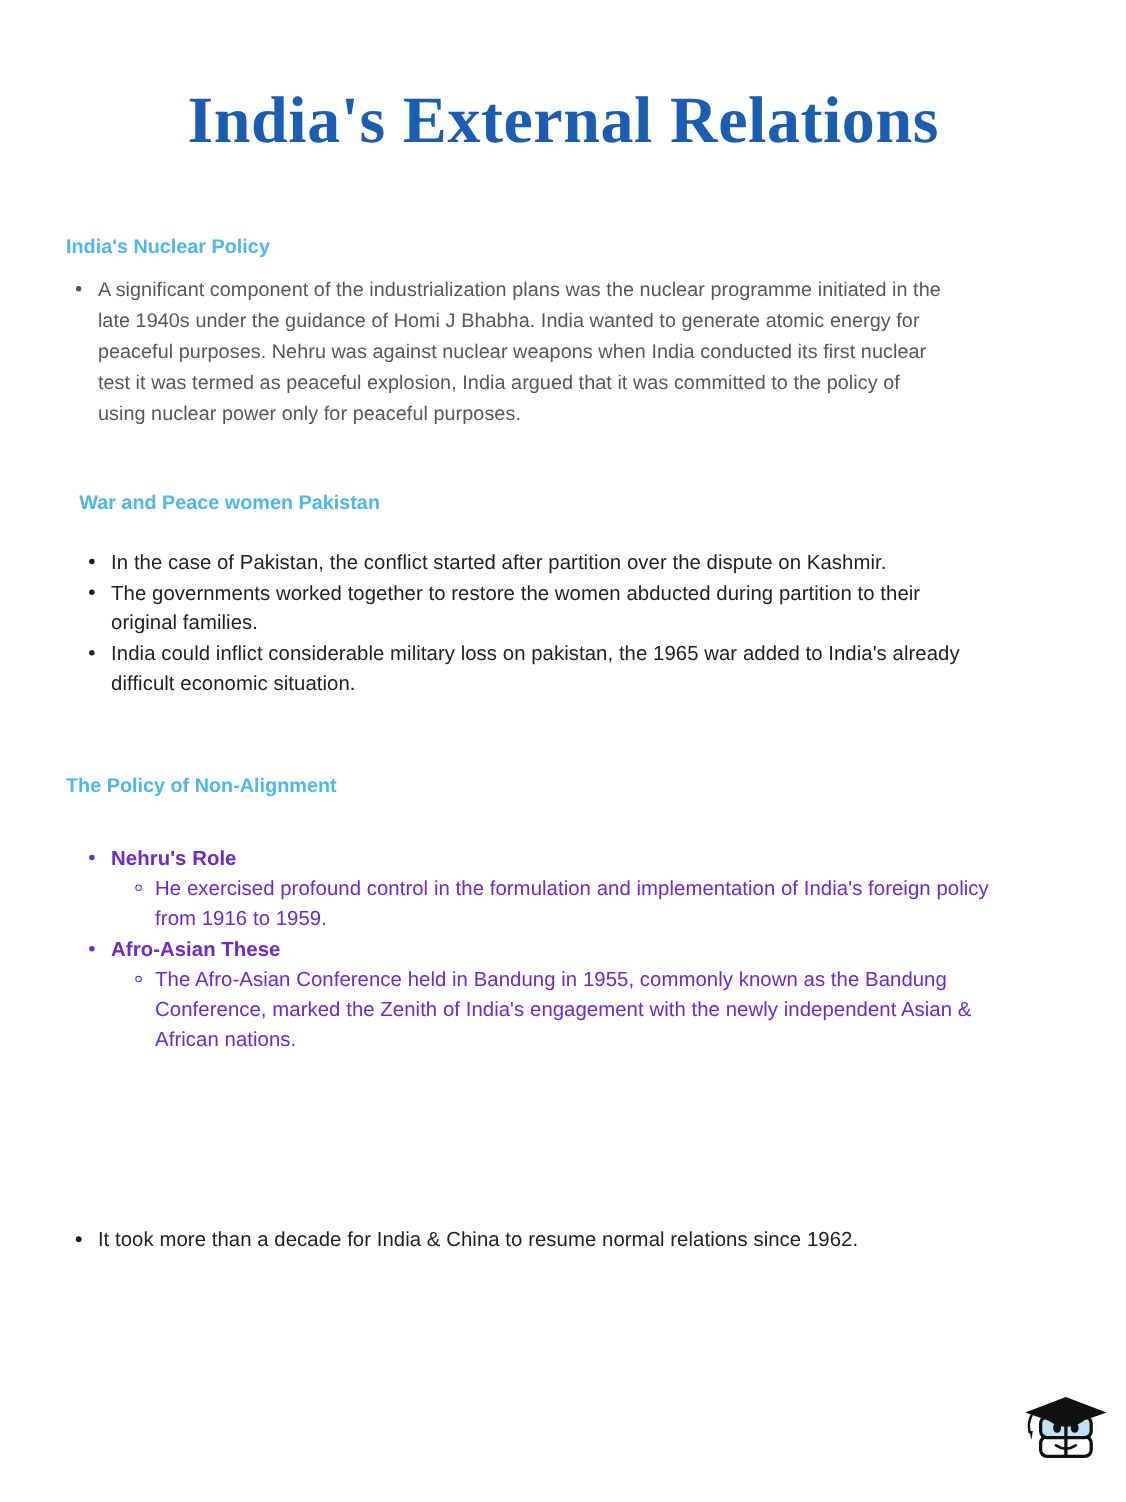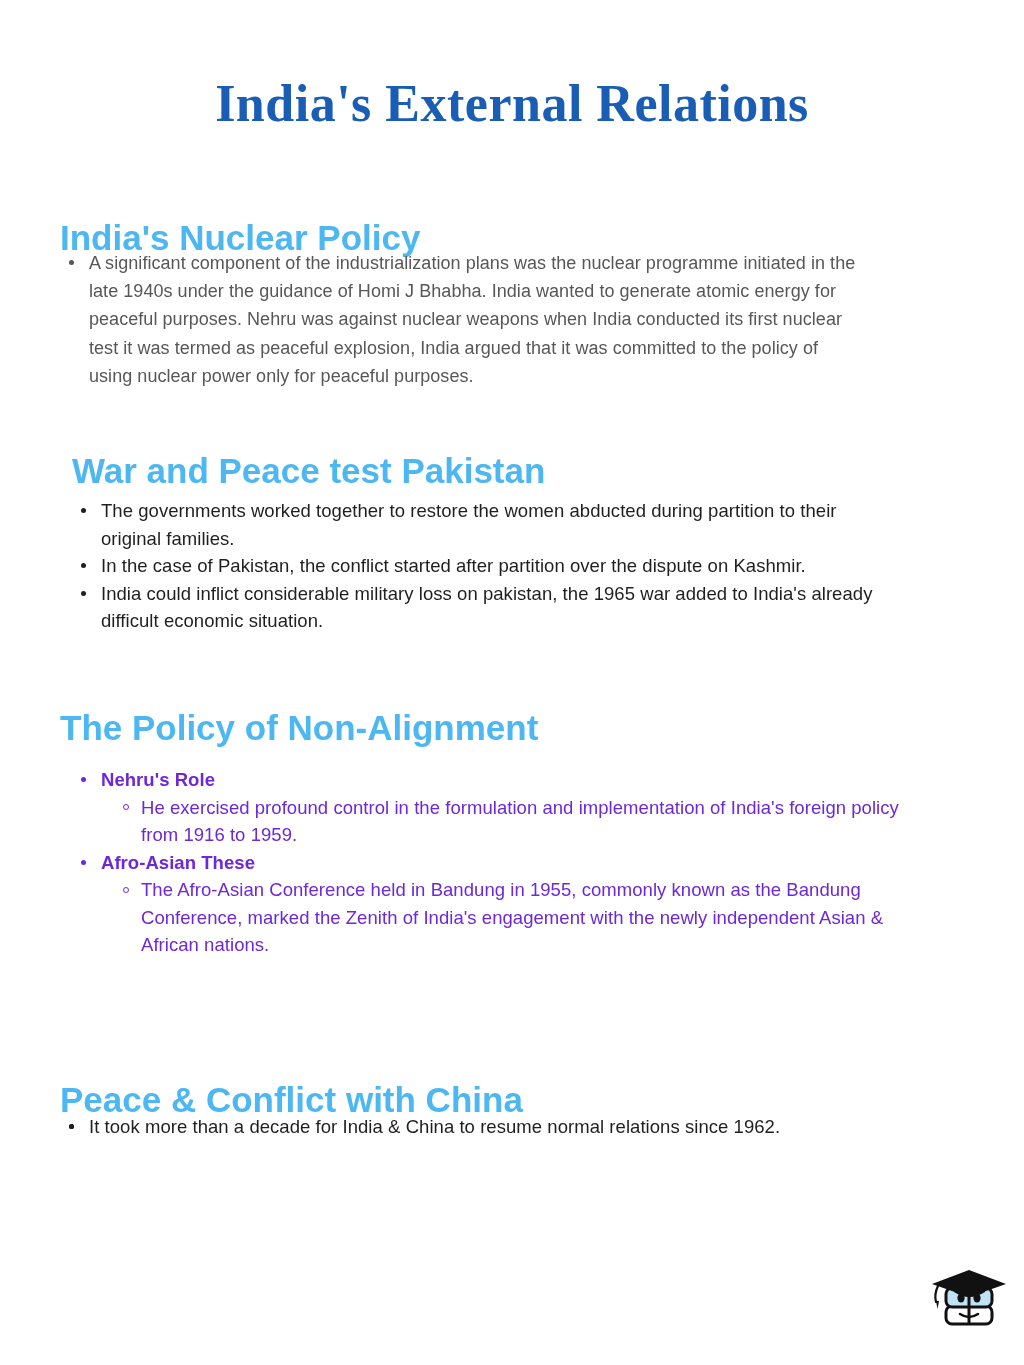--- a/index.html
+++ b/index.html
@@ -25,33 +25,33 @@
 
   
   .doc-title {
     position: absolute;
     top: 38px;
     left: 0;
     width: 1024px;
     text-align: center;
     font-family: "Liberation Serif", "DejaVu Serif", serif;
     font-weight: bold;
-    font-size: 52px;
+    font-size: 60px;
     line-height: 62px;
     letter-spacing: 0.5px;
     color: #1A5DB4;
     white-space: nowrap;
   }
 
   
   .section-heading {
     position: absolute;
     font-family: "Liberation Sans", sans-serif;
     font-weight: bold;
-    font-size: 35px;
+    font-size: 18px;
     line-height: 34px;
     color: #4CB7F0;
     white-space: nowrap;
   }
   .h-nuclear    { top: 192px;  left: 60px; }
   .h-pakistan   { top: 425px;  left: 72px; }
   .h-nonalign   { top: 682px;  left: 60px; }
   .h-china      { top: 1054px; left: 60px; }
 
   
@@ -167,30 +167,30 @@
 
   <h2 class="section-heading h-nuclear">India's Nuclear Policy</h2>
 
   <ul class="list-block block-nuclear">
     <li class="b-item">
       <span class="dot"></span>
       <span>A significant component of the industrialization plans was the nuclear programme initiated in the late 1940s under the guidance of Homi J Bhabha. India wanted to generate atomic energy for peaceful purposes. Nehru was against nuclear weapons when India conducted its first nuclear test it was termed as peaceful explosion, India argued that it was committed to the policy of using nuclear power only for peaceful purposes.</span>
     </li>
   </ul>
 
-  <h2 class="section-heading h-pakistan">War and Peace test Pakistan</h2>
+  <h2 class="section-heading h-pakistan">War and Peace women Pakistan</h2>
 
   <ul class="list-block block-pakistan">
     <li class="b-item">
       <span class="dot"></span>
+      <span>In the case of Pakistan, the conflict started after partition over the dispute on Kashmir.</span>
+    </li>
+    <li class="b-item">
+      <span class="dot"></span>
       <span>The governments worked together to restore the women abducted during partition to their original families.</span>
-    </li>
-    <li class="b-item">
-      <span class="dot"></span>
-      <span>In the case of Pakistan, the conflict started after partition over the dispute on Kashmir.</span>
     </li>
     <li class="b-item">
       <span class="dot"></span>
       <span>India could inflict considerable military loss on pakistan, the 1965 war added to India's already difficult economic situation.</span>
     </li>
   </ul>
 
   <h2 class="section-heading h-nonalign">The Policy of Non-Alignment</h2>
 
   <ul class="list-block block-nonalign">
@@ -209,21 +209,20 @@
       <span>Afro-Asian These</span>
       <ul class="sub-list">
         <li class="b-item">
           <span class="ring"></span>
           <span>The Afro-Asian Conference held in Bandung in 1955, commonly known as the Bandung Conference, marked the Zenith of India's engagement with the newly independent Asian &amp; African nations.</span>
         </li>
       </ul>
     </li>
   </ul>
 
-  <h2 class="section-heading h-china">Peace &amp; Conflict with China</h2>
 
   <ul class="list-block block-china">
     <li class="b-item">
       <span class="dot"></span>
     </li>
     <li class="b-item">
       <span class="dot"></span>
       <span>It took more than a decade for India &amp; China to resume normal relations since 1962.</span>
     </li>
   </ul>

